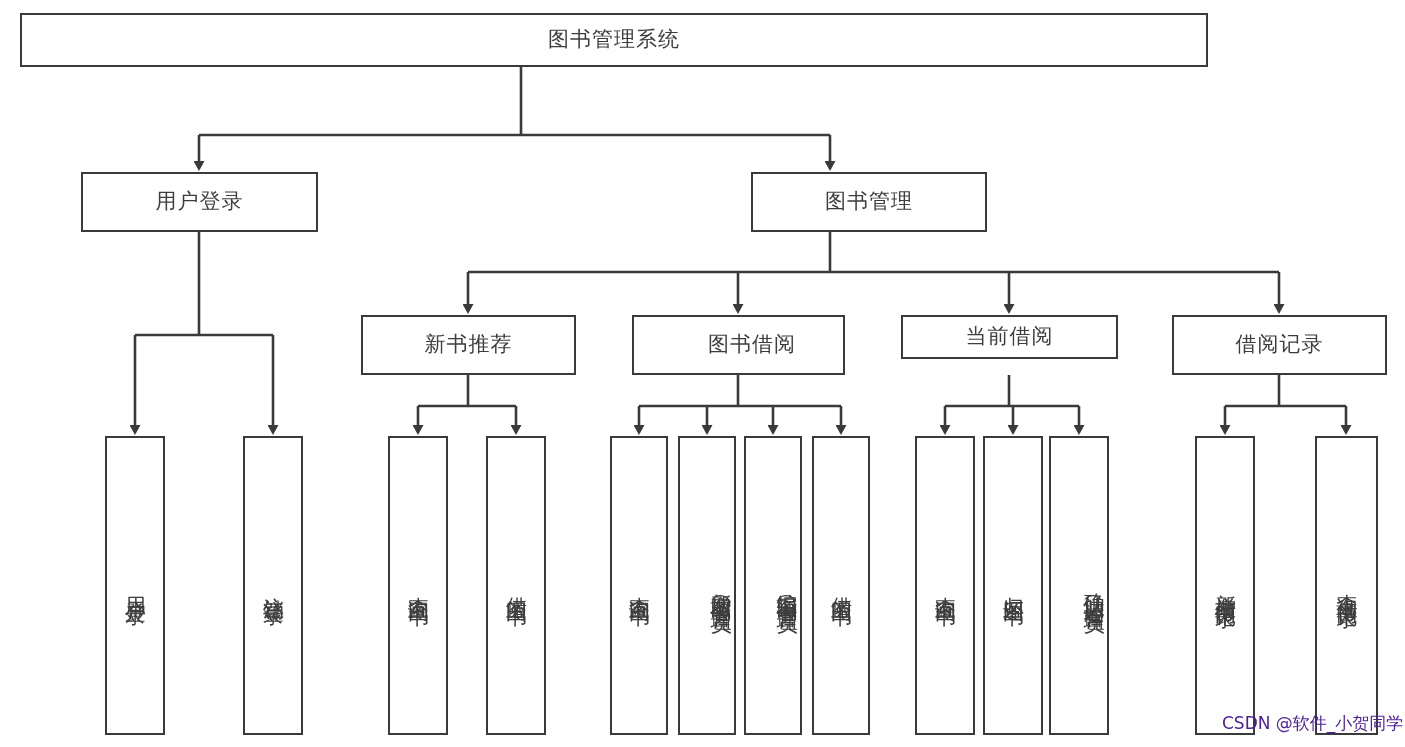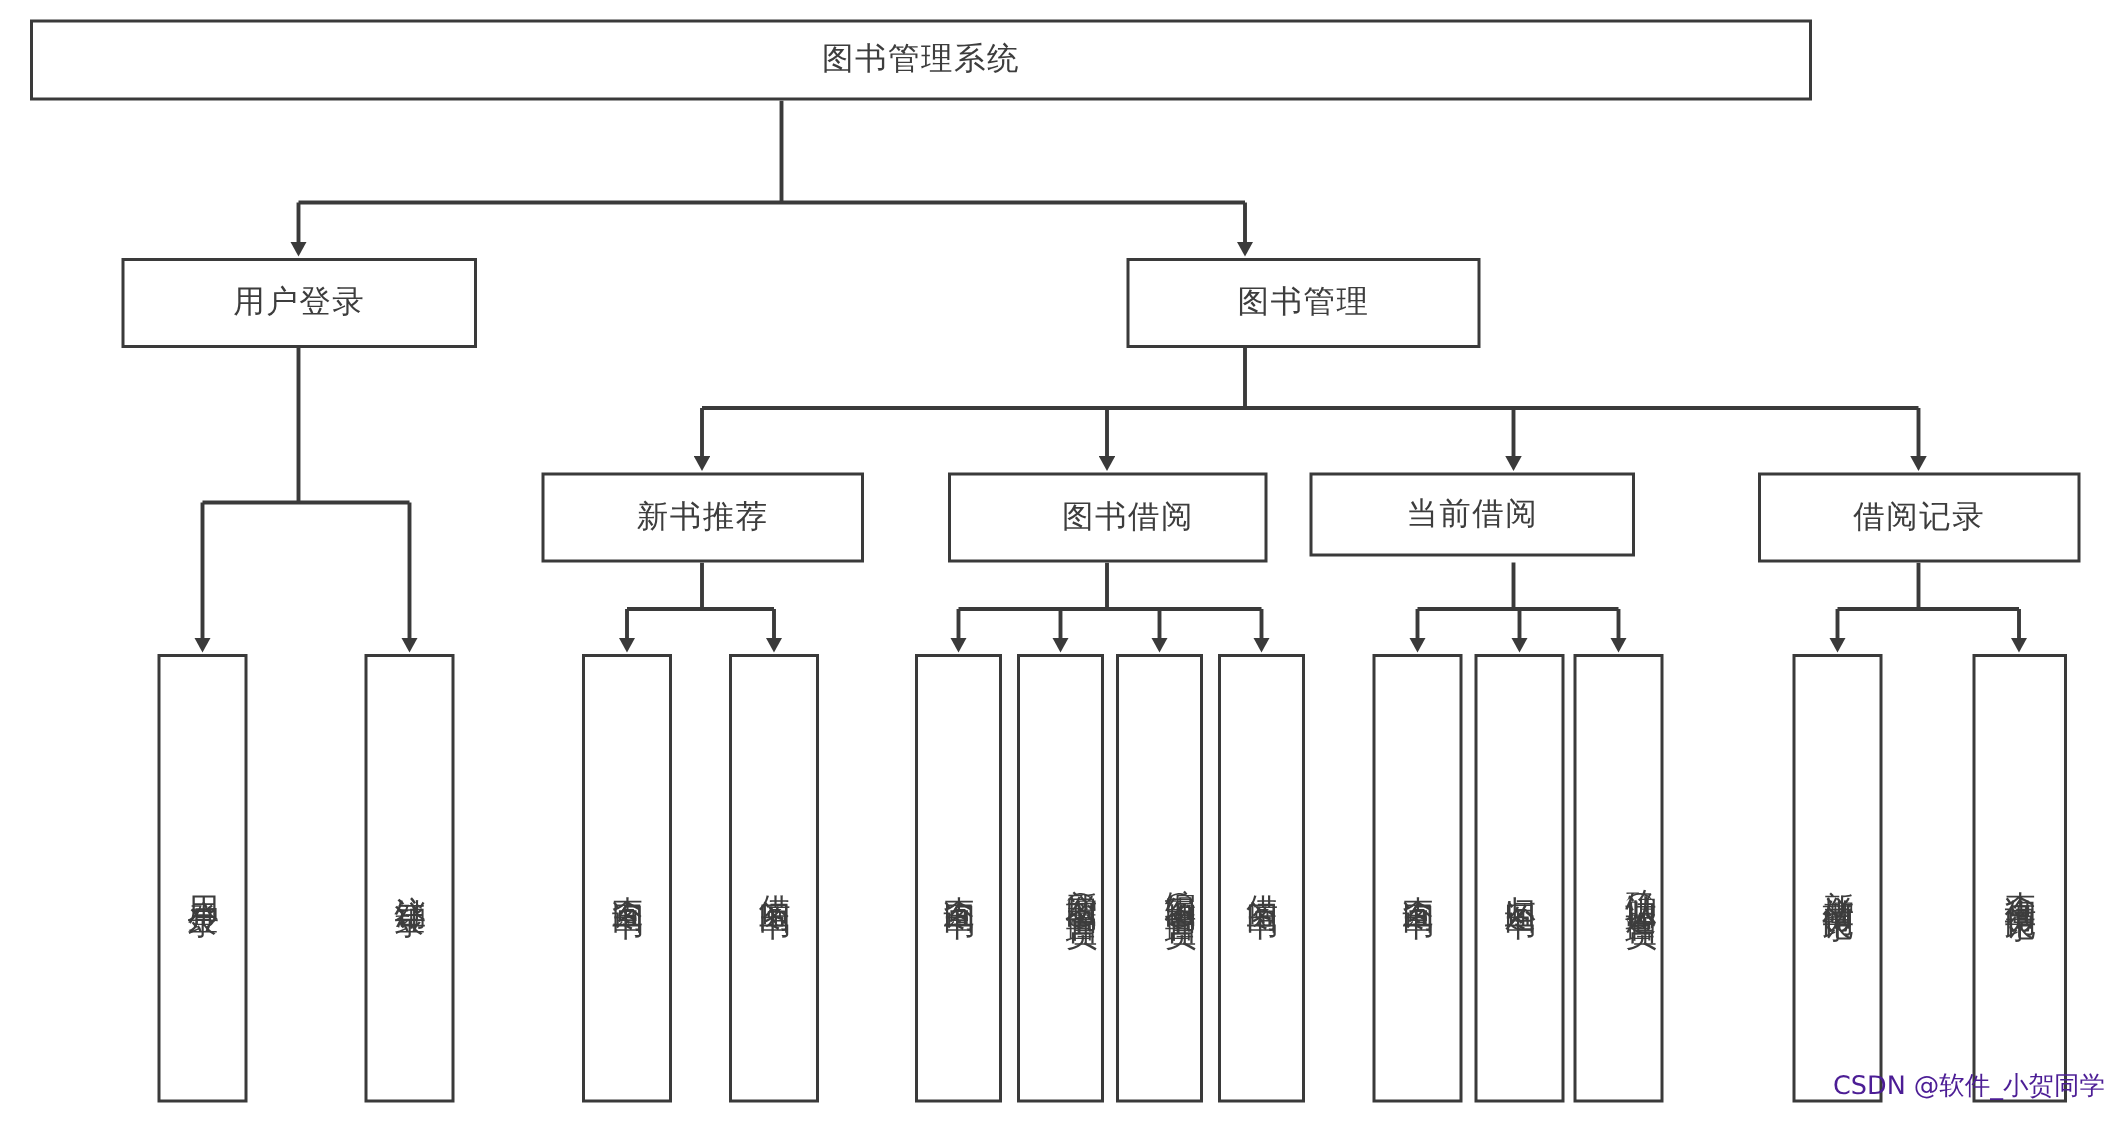--- a/index.html
+++ b/index.html
@@ -122,21 +122,21 @@
     </g>
   </svg>
 
   <div class="node node-h" style="left: 20px; top: 13px; width: 1188px; height: 54px;">图书管理系统</div>
 
   <div class="node node-h" style="left: 81px; top: 172px; width: 237px; height: 60px;">用户登录</div>
   <div class="node node-h" style="left: 711px; top: 172px; width: 236px; height: 60px; margin-left: 40px;">图书管理</div>
 
   <div class="node node-h" style="left: 361px; top: 315px; width: 215px; height: 60px;">新书推荐</div>
   <div class="node node-h" style="left: 632px; top: 315px; width: 213px; height: 60px; padding-left: 27px;">图书借阅</div>
-  <div class="node node-h" style="left: 873px; top: 315px; width: 217px; height: 56px;">当前借阅</div>
+  <div class="node node-h" style="left: 901px; top: 315px; width: 217px; height: 44px;">当前借阅</div>
   <div class="node node-h" style="left: 1172px; top: 315px; width: 215px; height: 60px;">借阅记录</div>
 
   <div class="node node-v centered" style="left: 105px; top: 436px; width: 60px; height: 299px;">用户登录</div>
   <div class="node node-v centered" style="left: 243px; top: 436px; width: 60px; height: 299px;">注销登录</div>
   <div class="node node-v centered" style="left: 388px; top: 436px; width: 60px; height: 299px;">查询图书</div>
   <div class="node node-v centered" style="left: 486px; top: 436px; width: 60px; height: 299px;">借阅图书</div>
   <div class="node node-v centered" style="left: 610px; top: 436px; width: 58px; height: 299px;">查询图书</div>
   <div class="node node-v" style="left: 678px; top: 436px; width: 58px; height: 299px;">新增图书（管理员）</div>
   <div class="node node-v" style="left: 744px; top: 436px; width: 58px; height: 299px;">编辑图书（管理员）</div>
   <div class="node node-v centered" style="left: 812px; top: 436px; width: 58px; height: 299px;">借阅图书</div>

